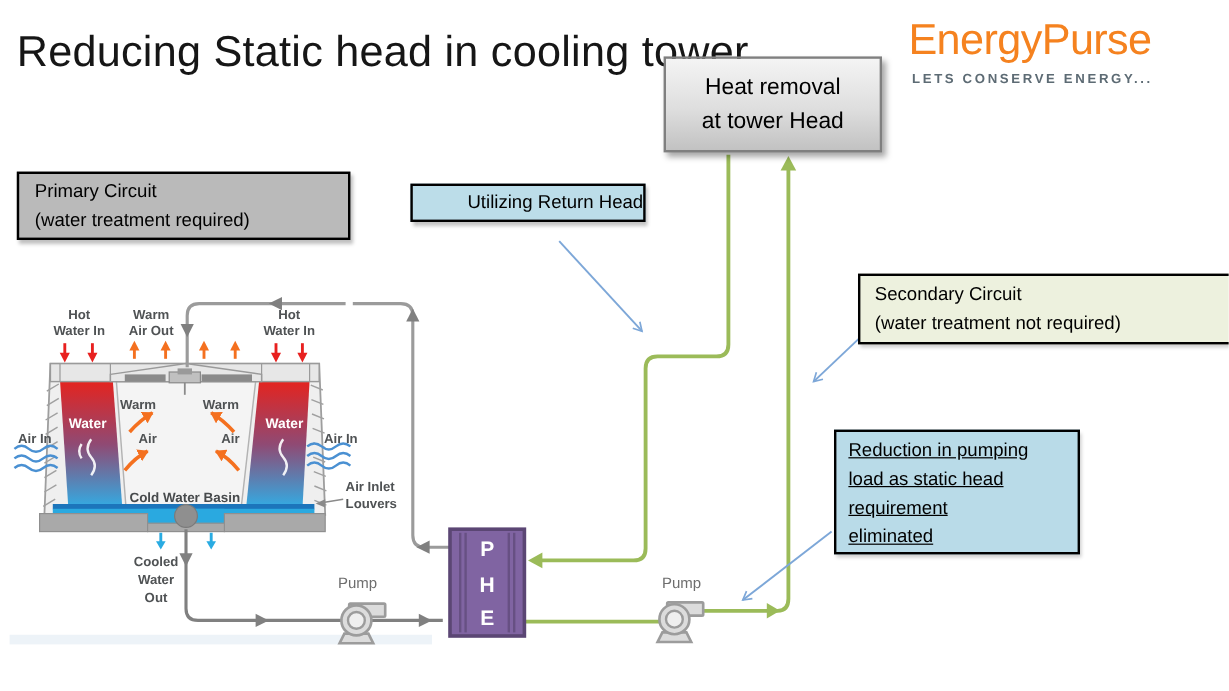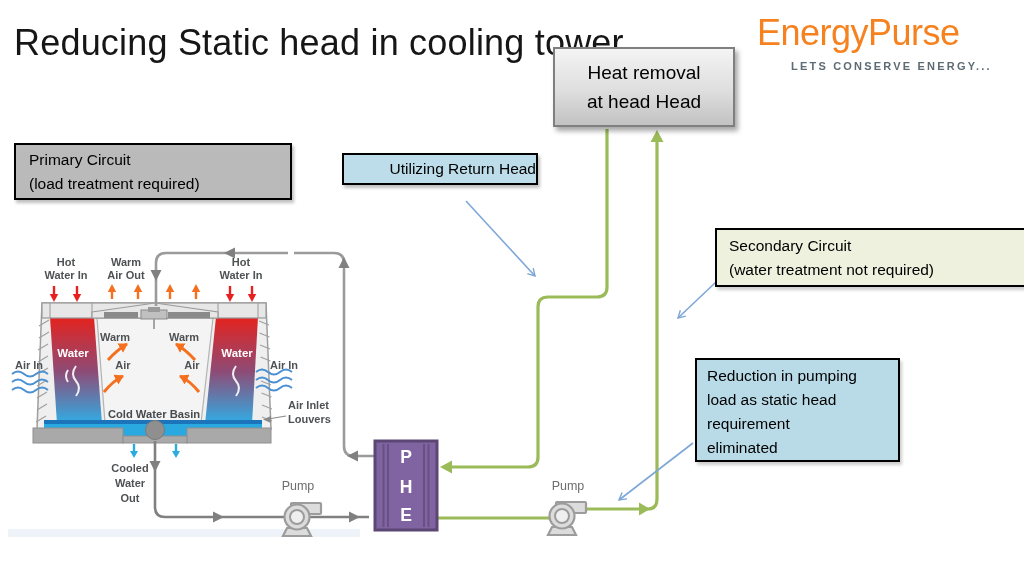--- a/index.html
+++ b/index.html
@@ -3,35 +3,35 @@
 <meta charset="utf-8">
 <style>
   html,body{margin:0;padding:0;background:#fff;}
   .slide{position:relative;width:1024px;height:576px;background:#ffffff;overflow:hidden;
          font-family:"Liberation Sans",sans-serif;}
   .abs{position:absolute;}
   .multiline{white-space:pre-line;}
   
   .title{left:14px;top:22px;font-size:36px;color:#161616;letter-spacing:.2px;}
   .logo-word{left:757px;top:12px;font-size:36px;font-weight:400;color:var(--logo_orange);letter-spacing:-.5px;}
-  .logo-tag{left:760px;top:60px;font-size:11px;font-weight:700;color:#5d6b74;letter-spacing:2.2px;margin-left:31px;}
+  .logo-tag{left:760px;top:60px;font-size:11px;font-weight:700;color:#5d6b74;letter-spacing:2.2px;}
   
   .callout{border:2px solid #000;color:#000;font-size:15.5px;line-height:24px;box-sizing:border-box;}
   .heat{left:553px;top:47px;width:182px;height:80px;border:2px solid #7f7f7f;
         background:linear-gradient(180deg,#f4f4f4 0%,#dedede 55%,#c2c2c2 100%);
         box-shadow:3px 4px 5px rgba(0,0,0,.35);display:flex;align-items:center;justify-content:center;
         text-align:center;font-size:19px;line-height:29px;}
   .primary{left:14px;top:143px;width:278px;height:57px;border-width:2.5px;background:var(--callout_gray);
            padding:3px 0 0 13px;box-shadow:2px 3px 3px rgba(0,0,0,.25);}
   .utilizing{left:342px;top:153px;width:196px;height:32px;border-width:2.5px;background:var(--callout_blue);
              text-align:right;line-height:28px;box-shadow:2px 3px 3px rgba(0,0,0,.25);}
   .secondary{left:715px;top:228px;width:333px;height:59px;background:var(--callout_green);
              padding:4px 0 0 12px;box-shadow:2px 3px 3px rgba(0,0,0,.2);}
   .reduction{left:695px;top:358px;width:205px;height:104px;background:var(--callout_blue2);
-             padding:4px 0 0 10px;box-shadow:2px 3px 3px rgba(0,0,0,.2);}
+             padding:4px 0 0 10px;box-shadow:2px 3px 3px rgba(0,0,0,.2);text-decoration:underline;}
   
   svg{position:absolute;left:0;top:0;}
   svg text{font-family:"Liberation Sans",sans-serif;}
   .lbl{font-size:11px;font-weight:600;fill:#4f5254;}
   .lbl-b{font-size:11.2px;font-weight:700;fill:#474a4c;}
   .pumplbl{font-size:12.5px;fill:#6e6e6e;font-weight:400;}
   .waterlbl{font-size:11.5px;font-weight:700;fill:#ffffff;}
   .phelbl{font-size:17.5px;font-weight:600;fill:#ffffff;}
   .pipe{stroke:var(--pipe_gray);stroke-width:2.6;fill:none;}
   .pipe2{stroke:#9b9b9b;stroke-width:2.6;fill:none;}
@@ -242,23 +242,23 @@
     </g>
 
     <g>
       <path class="bluenote" d="M466 201 L535 276" marker-end="url(#mblue)"></path>
       <path class="bluenote" d="M716 282 L678 318" marker-end="url(#mblue)"></path>
       <path class="bluenote" d="M693 443 L619 500" marker-end="url(#mblue)"></path>
     </g>
   </svg>
 
   <div class="abs callout heat multiline">Heat removal
-at head Head</div>
+at tower Head</div>
   <div class="abs callout primary multiline">Primary Circuit
-(load treatment required)</div>
+(water treatment required)</div>
   <div class="abs callout utilizing">Utilizing Return Head</div>
   <div class="abs callout secondary multiline">Secondary Circuit
 (water treatment not required)</div>
   <div class="abs callout reduction multiline">Reduction in pumping
 load as static head
 requirement
 eliminated</div>
 
 </div>
 

